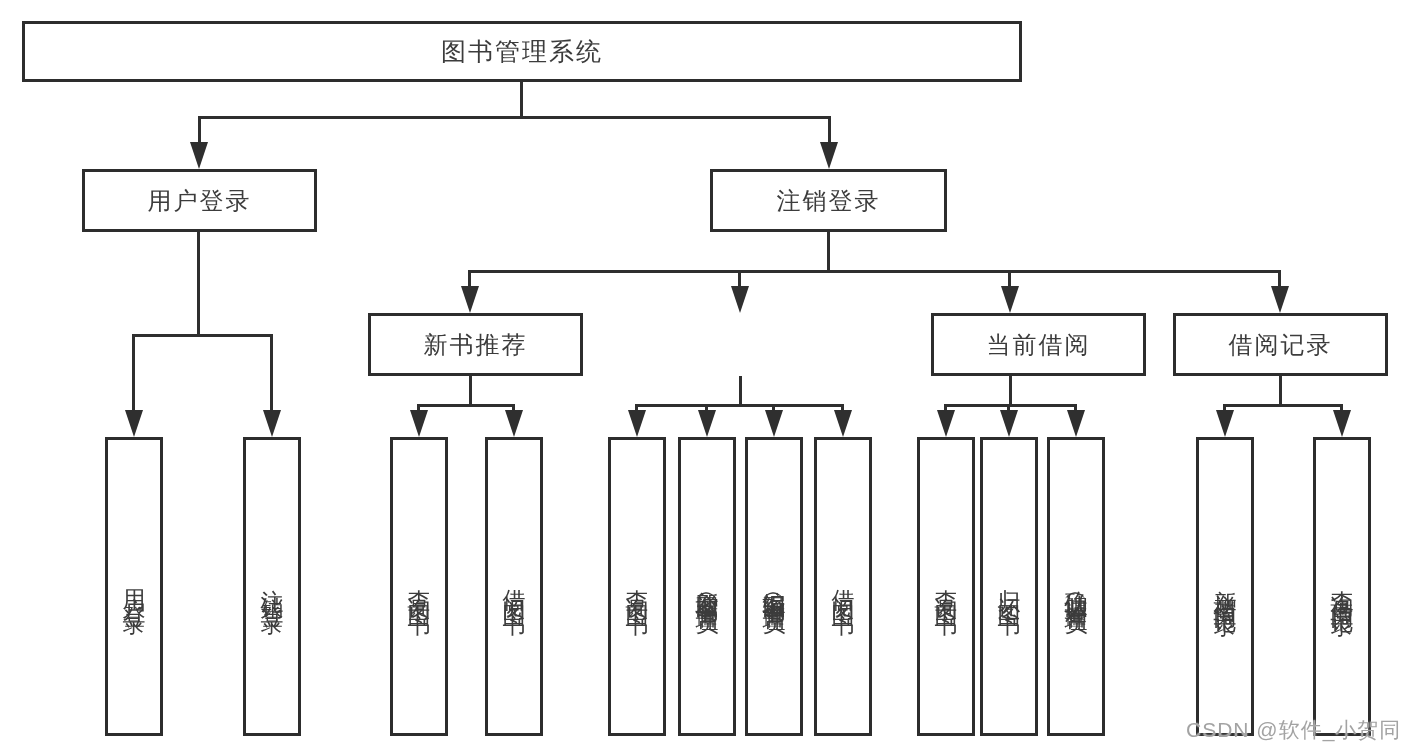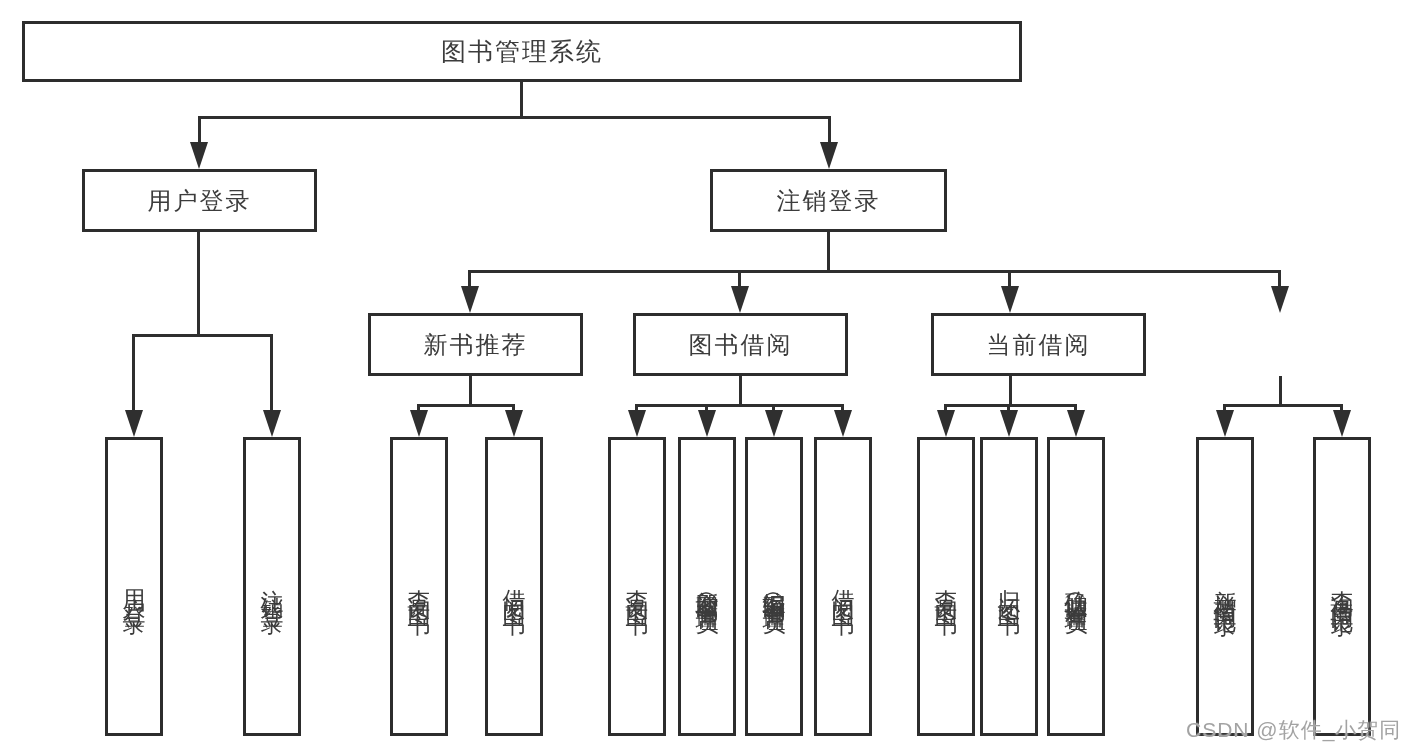--- a/index.html
+++ b/index.html
@@ -75,22 +75,22 @@
   <div class="line" style="left:1223px;top:404px;width:120px;height:3px;"></div>
   <div class="line" style="left:1223px;top:404px;width:3px;height:12px;"></div>
   <div class="line" style="left:1340px;top:404px;width:3px;height:12px;"></div>
 
   <div class="box" style="left:22px;top:13px;width:1000px;height:61px;font-size:25px;margin-top:8px;">图书管理系统</div>
 
   <div class="box" style="left:82px;top:169px;width:235px;height:63px;">用户登录</div>
   <div class="box" style="left:710px;top:169px;width:237px;height:63px;">注销登录</div>
 
   <div class="box" style="left:368px;top:313px;width:215px;height:63px;">新书推荐</div>
-  <div class="box" style="left:633px;top:313px;width:215px;height:63px;">图书借阅</div>
   <div class="box" style="left:903px;top:313px;width:215px;height:63px;margin-left:28px;">当前借阅</div>
+  <div class="box" style="left:1173px;top:313px;width:215px;height:63px;">借阅记录</div>
 
   <div class="vbox" style="left:105px;top:437px;width:58px;height:299px;">
     <span class="vtext">用户登录</span>
   </div>
   <div class="vbox" style="left:243px;top:437px;width:58px;height:299px;">
     <span class="vtext">注销登录</span>
   </div>
 
   <div class="vbox" style="left:390px;top:437px;width:58px;height:299px;">
     <span class="vtext">查询图书</span>

